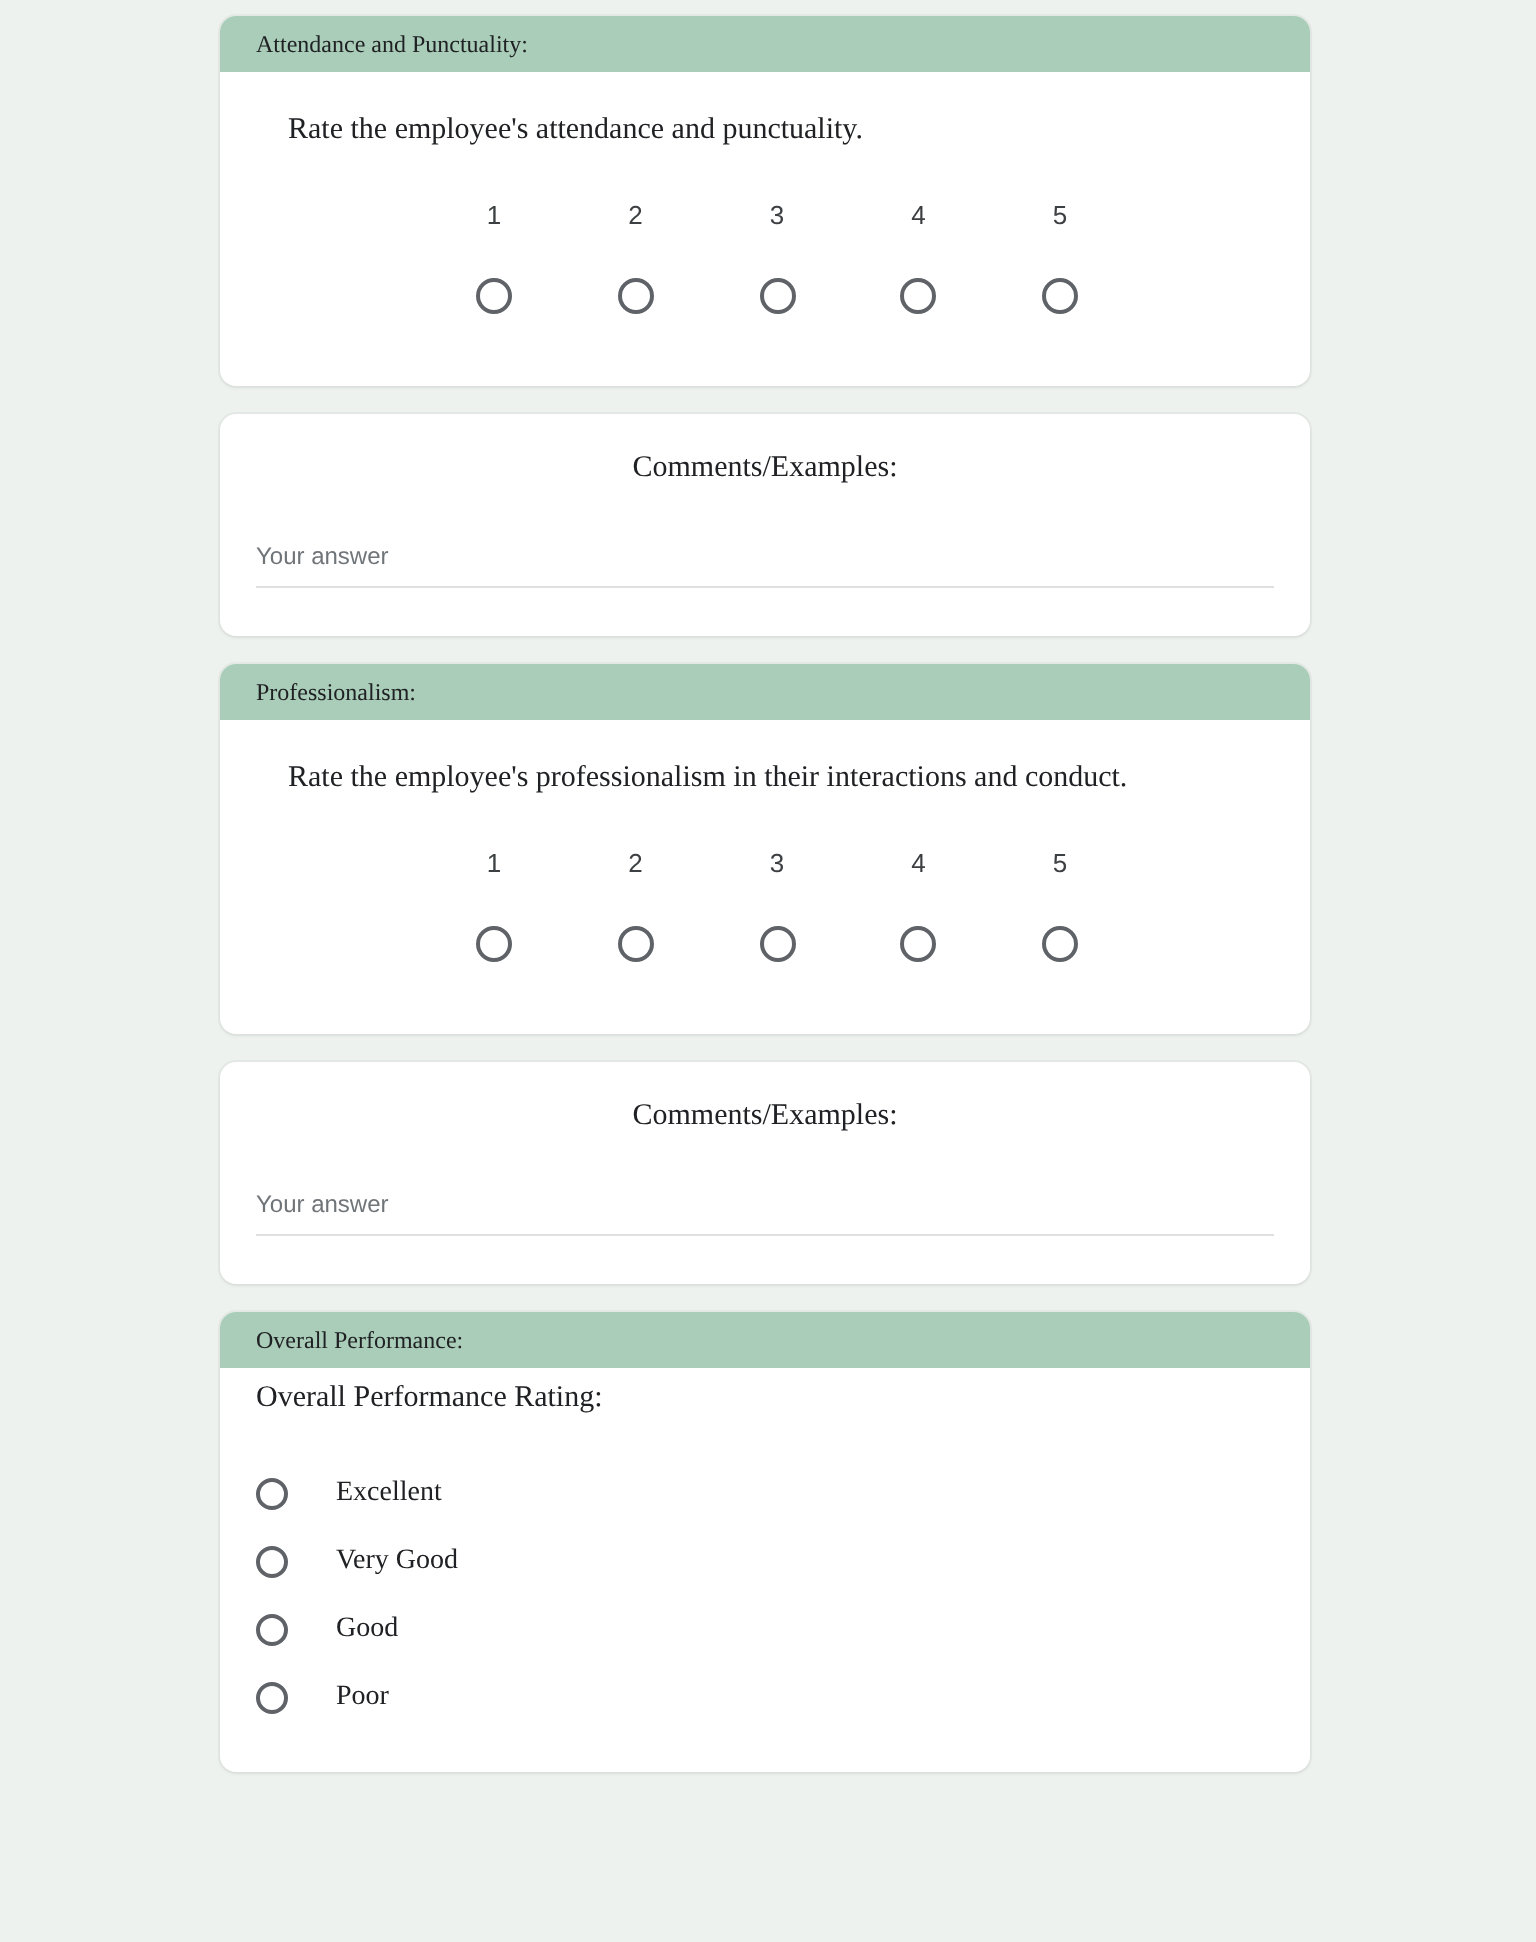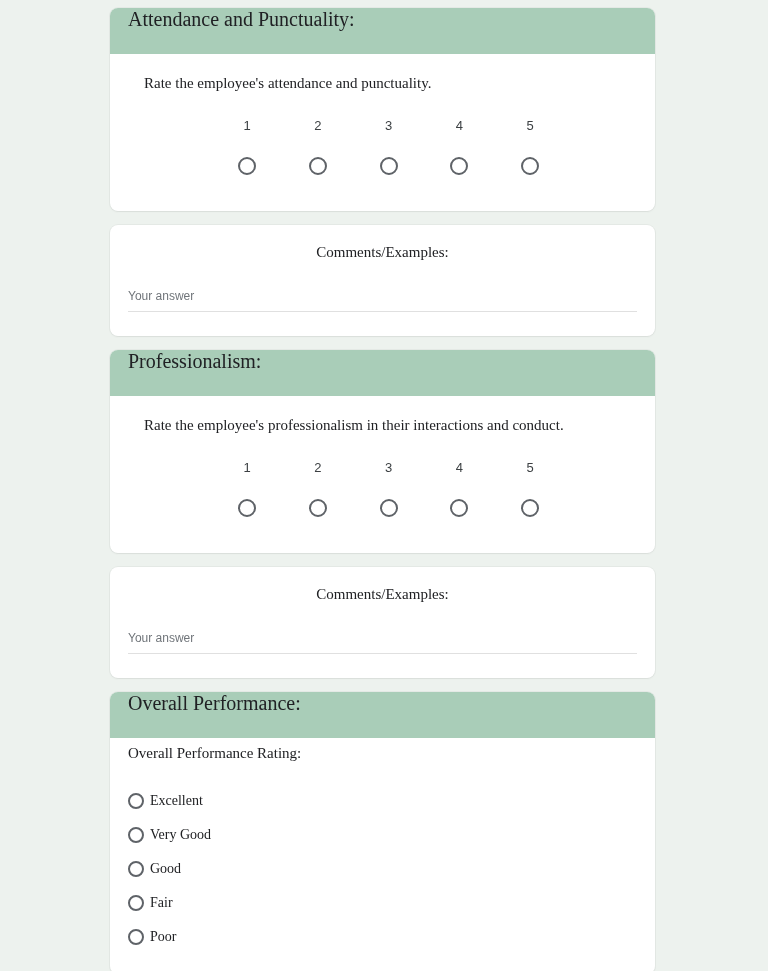--- a/index.html
+++ b/index.html
@@ -23,25 +23,26 @@
   .form-page { padding-top: 8px; }
   .card {
     width: 545px;
     margin: 0 0 14px 110px;
     background: var(--card-bg);
     border-radius: 8px;
     overflow: hidden;
     box-shadow: 0 0 0 1px rgba(0,0,0,0.035), 0 1px 2px rgba(60,64,67,0.06);
   }
   .card-header {
-    height: 46px;
+    height: 28px;
     background: var(--header-bg);
     display: flex;
+    align-items: center;
     padding: 0 18px;
-    font-size: 20px;
+    font-size: 12px;
     color: var(--text-color);
   }
   
   .scale-body { padding: 18px 18px 36px 34px; border-radius: 26px; }
   .question {
     font-size: 15px;
     line-height: 22px;
     color: var(--text-color);
   }
   .scale-body .question { margin-bottom: 24px; }
@@ -87,21 +88,21 @@
     color: var(--text-color);
   }
   .answer-input::placeholder { color: var(--muted-text-color); opacity: 1; }
   
   .choice-body { padding: 4px 18px 20px 18px; }
   .choice-body .question { margin-bottom: 20px; }
   .option-row {
     height: 34px;
     display: flex;
     align-items: center;
-    gap: 6px;
+    gap: 24px;
     cursor: pointer;
   }
   .option-row .radio { width: 16px; height: 16px; }
   .option-label { font-size: 14px; color: var(--text-color); }
 </style>
 </head>
 <body>
 
 <div class="form-page">
 
@@ -195,23 +196,19 @@
         <div class="option-row">
           <span class="radio"></span>
           <span class="option-label">Very Good</span>
         </div>
         <div class="option-row">
           <span class="radio"></span>
           <span class="option-label">Good</span>
         </div>
         <div class="option-row">
           <span class="radio"></span>
-          <span class="option-label">Fair</span>
-        </div>
-        <div class="option-row">
-          <span class="radio"></span>
           <span class="option-label">Poor</span>
         </div>
       </div>
     </div>
   </section>
 
 </div>
 
 </body></html>

